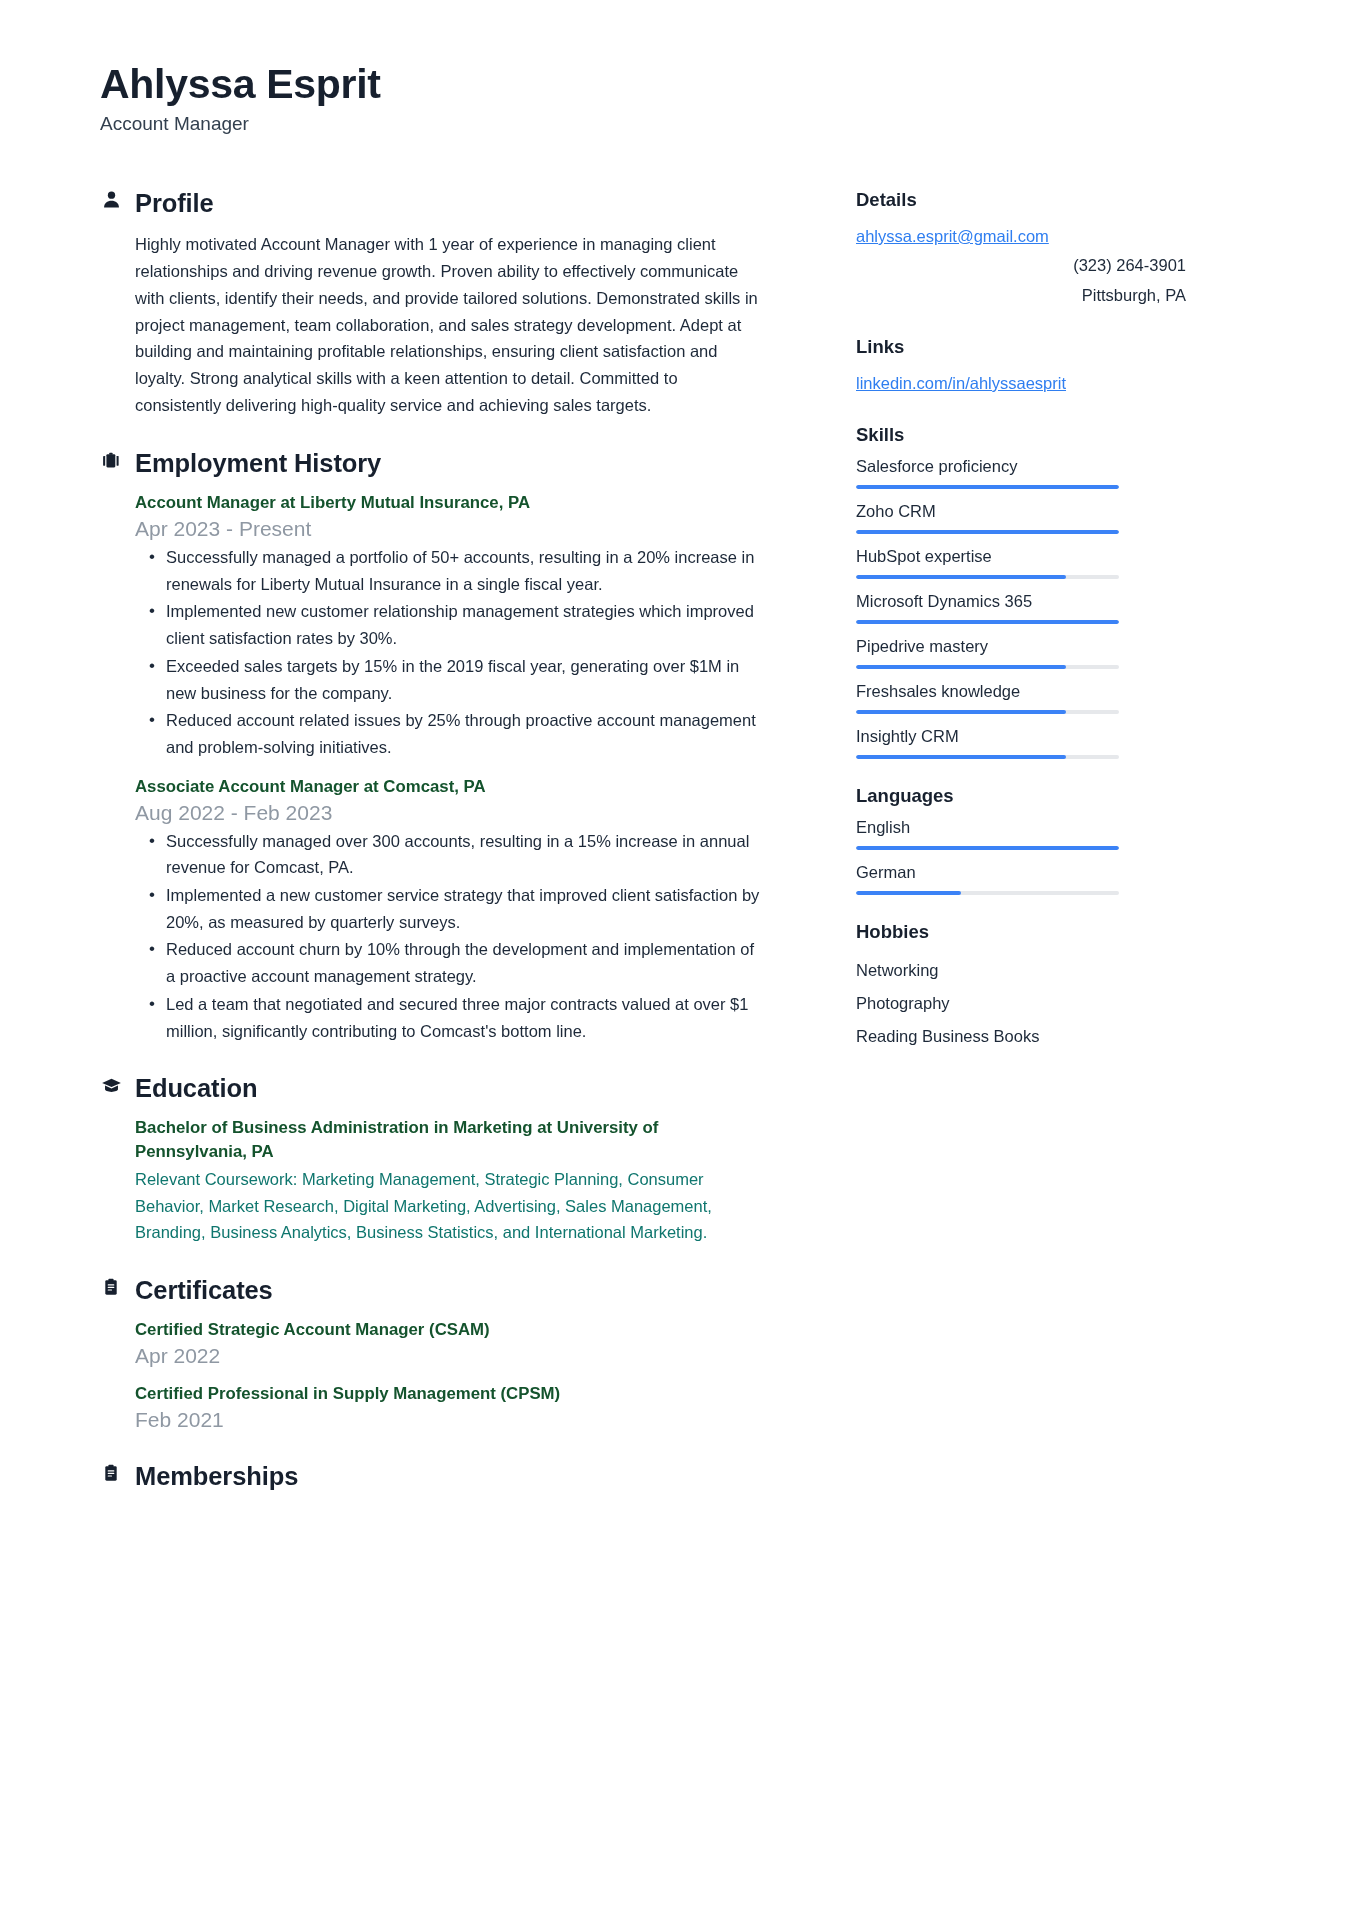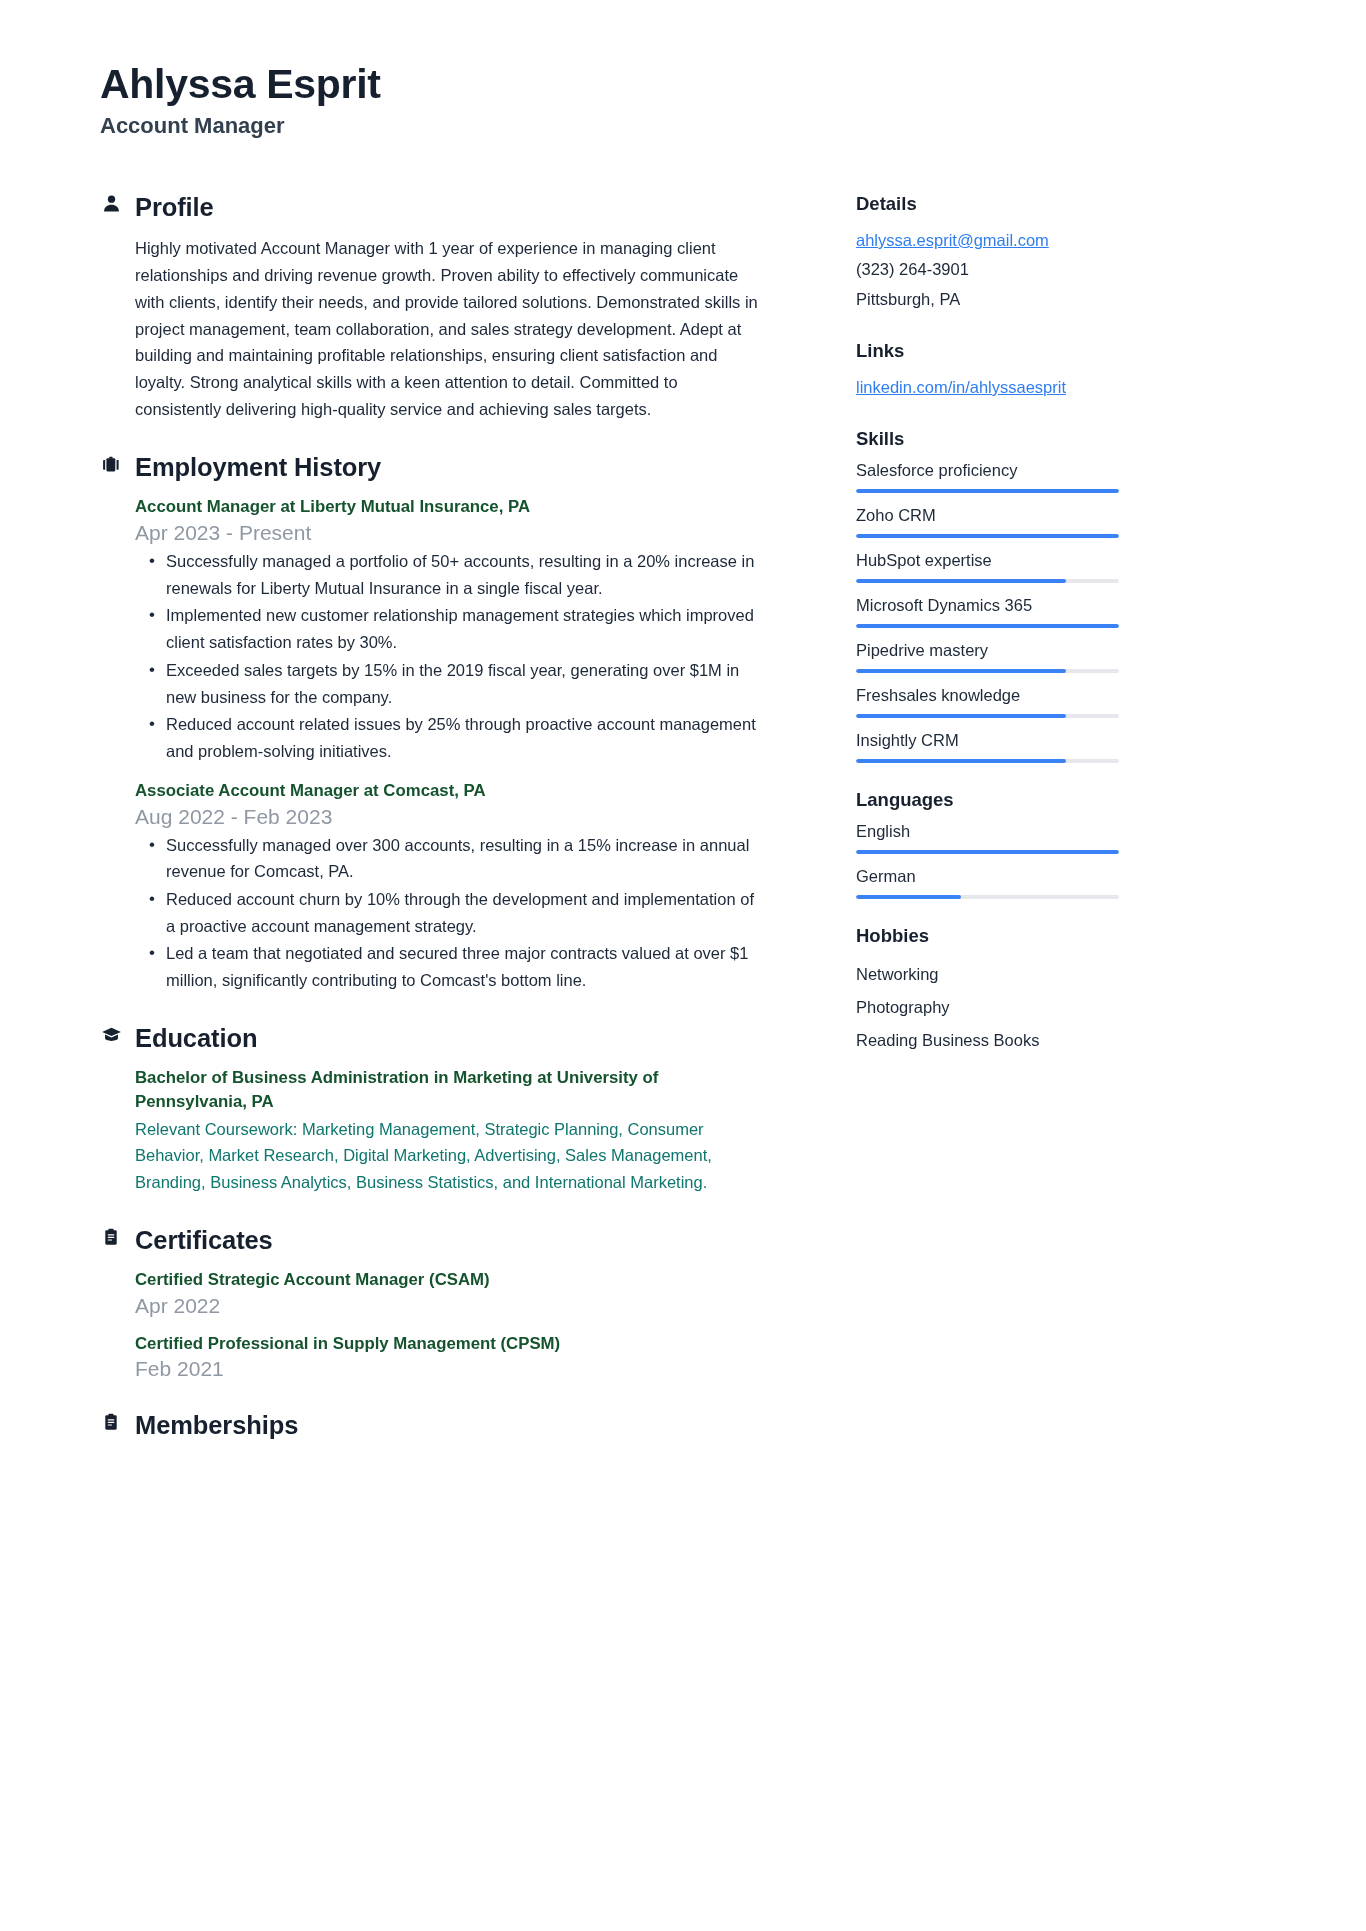--- a/index.html
+++ b/index.html
@@ -23,24 +23,24 @@
   
   .header { margin-bottom: 54px; }
   .full-name {
     font-size: 41px;
     font-weight: bold;
     letter-spacing: -0.3px;
     color: #17202e;
     line-height: 1.12;
   }
   .job-title {
-    font-size: 22px;
+    font-size: 19px;
     color: #33404f;
     margin-top: 5px;
-    font-weight: bold;
+    font-weight: normal;
   }
 
   
   .columns { display: flex; align-items: flex-start; }
   .col-main  { width: 660px; flex: 0 0 660px; }
   .col-side  { width: 330px; flex: 0 0 330px; margin-left: 96px; }
 
   
   .section { margin-bottom: 30px; }
   .section-head {
@@ -120,20 +120,21 @@
   .side-title {
     font-size: 18.5px;
     font-weight: bold;
     color: #17202e;
     margin-bottom: 11px;
   }
   .side-line {
     font-size: 16.5px;
     line-height: 1.78;
     color: #1d2939;
+    text-align: right;
   }
   .side-link {
     font-size: 16.5px;
     line-height: 1.78;
     color: #2f7ef0;
     text-decoration: underline;
     display: block;
     word-break: break-all;
   }
 
@@ -216,20 +217,21 @@
               <li>Exceeded sales targets by 15% in the 2019 fiscal year, generating over $1M in new business for the company.</li>
               <li>Reduced account related issues by 25% through proactive account management and problem-solving initiatives.</li>
             </ul>
           </div>
 
           <div class="entry">
             <div class="entry-title">Associate Account Manager at Comcast, PA</div>
             <div class="entry-date">Aug 2022 - Feb 2023</div>
             <ul class="bullets">
               <li>Successfully managed over 300 accounts, resulting in a 15% increase in annual revenue for Comcast, PA.</li>
+              <li>Implemented a new customer service strategy that improved client satisfaction by 20%, as measured by quarterly surveys.</li>
               <li>Reduced account churn by 10% through the development and implementation of a proactive account management strategy.</li>
               <li>Led a team that negotiated and secured three major contracts valued at over $1 million, significantly contributing to Comcast's bottom line.</li>
             </ul>
           </div>
 
         </div>
       </div>
 
       <div class="section">
         <div class="section-head">

